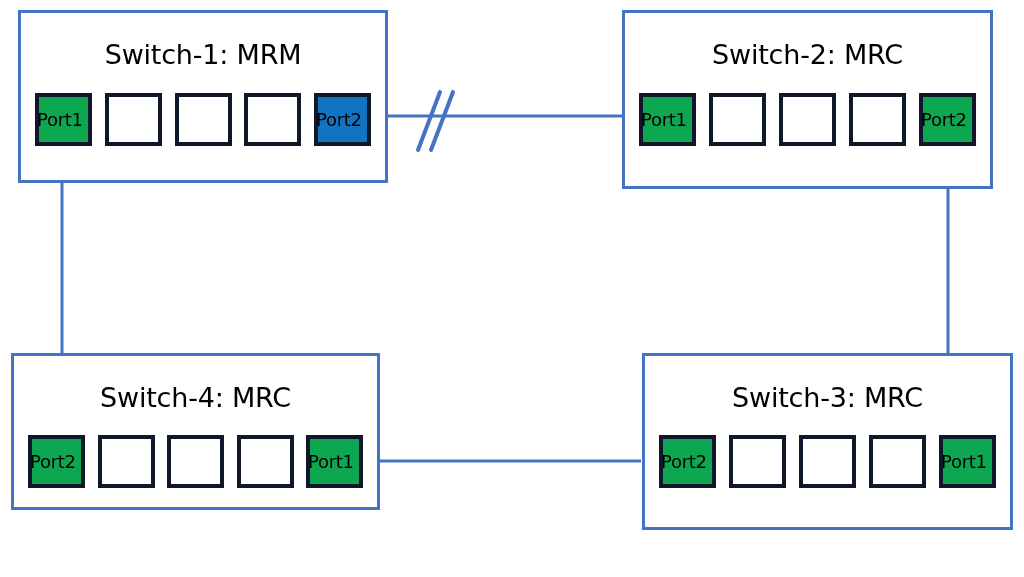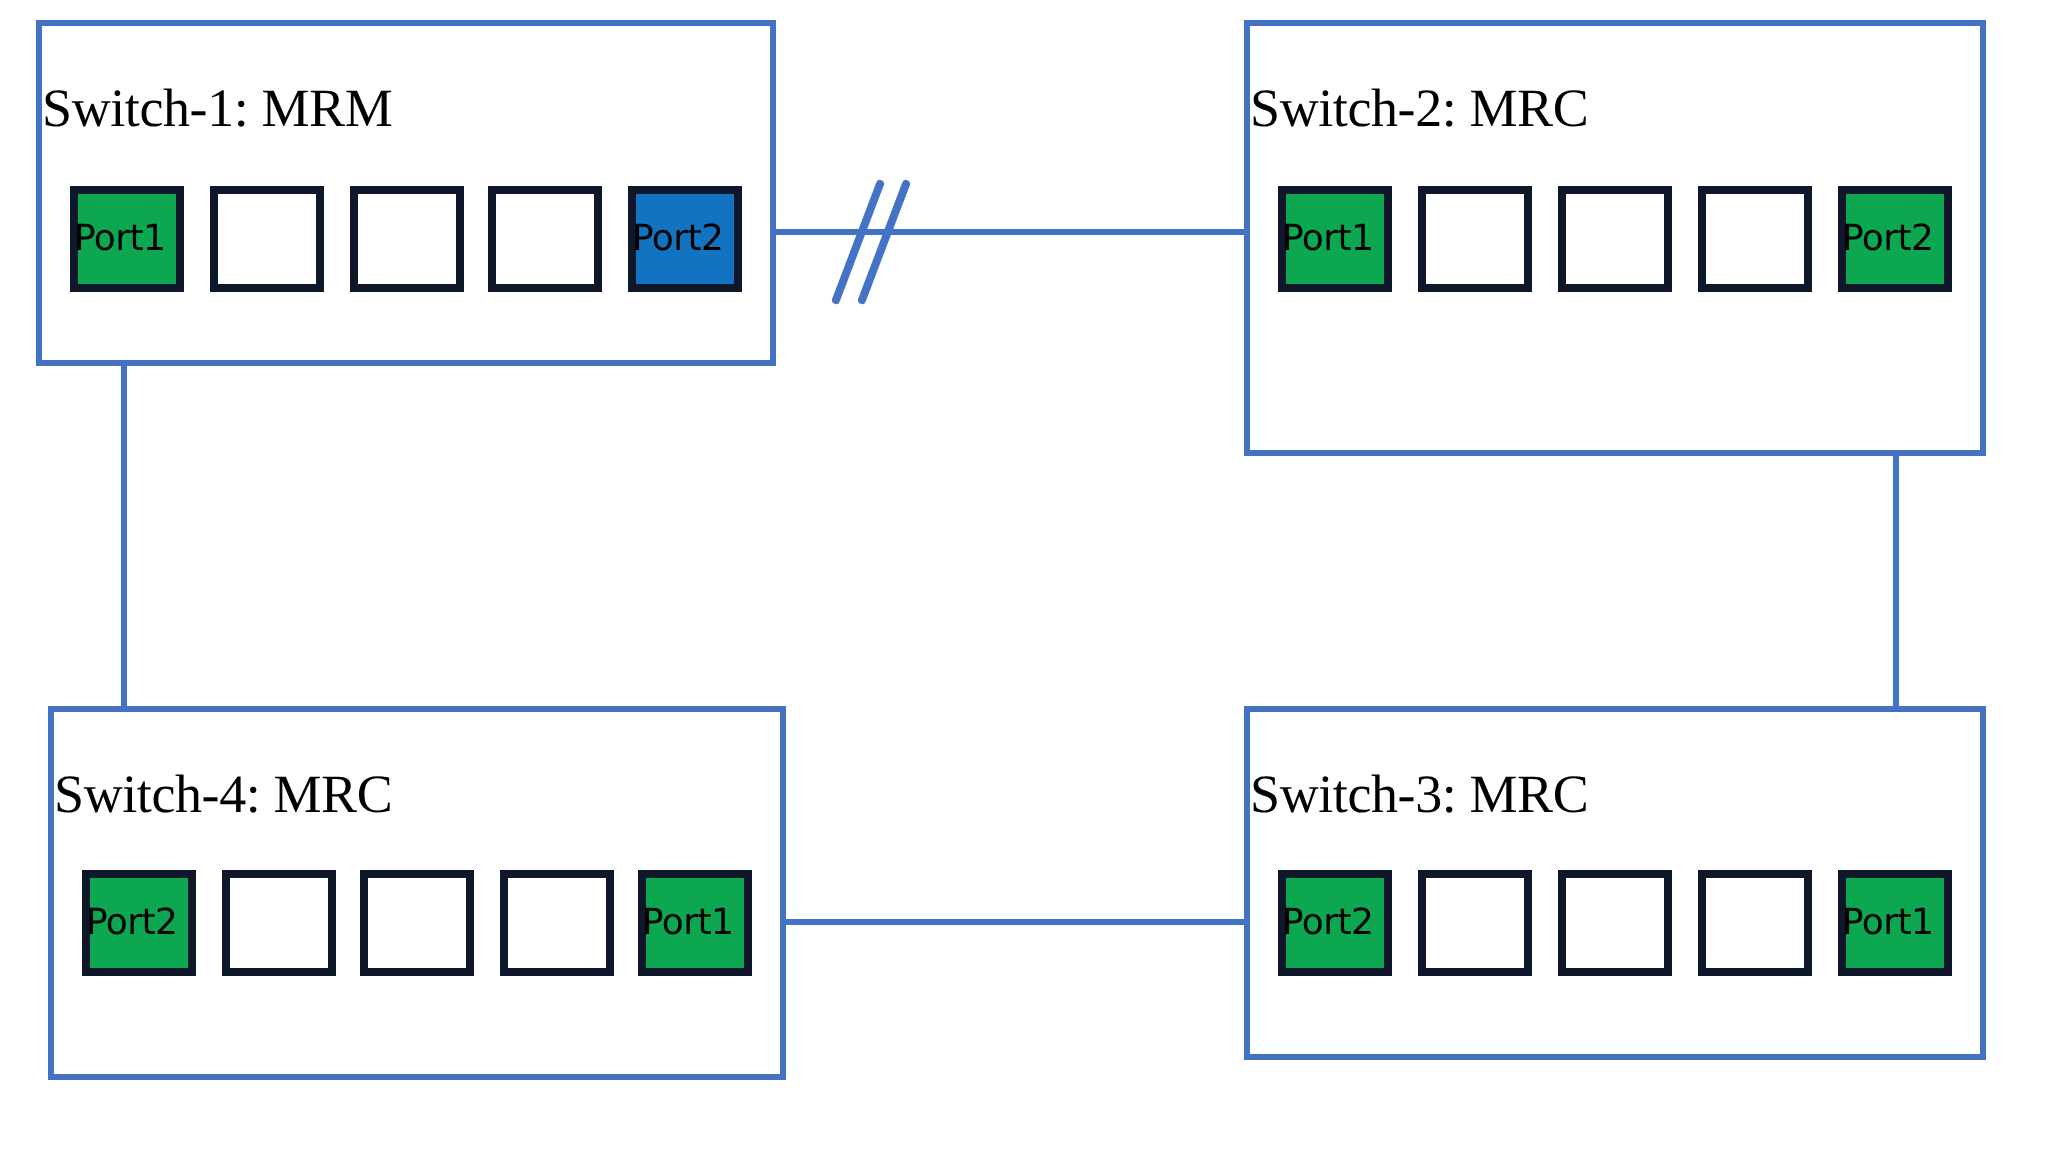--- a/index.html
+++ b/index.html
@@ -31,26 +31,26 @@
     position: absolute;
     box-sizing: border-box;
     background: #ffffff;
     border: 3px solid #4472C4;
     z-index: 2;
   }
   .switch-title {
     position: absolute;
     left: 0;
     right: 0;
+    text-align: center;
     color: #000000;
     font-size: 27px;
     line-height: 1;
     letter-spacing: -0.2px;
     white-space: nowrap;
-    font-family: Liberation Serif, serif;
   }
   .port-row {
     position: absolute;
     left: 0;
     right: 0;
     height: 53px;
     display: flex;
     justify-content: space-between;
     align-items: center;
     padding: 0 14px;
@@ -128,63 +128,63 @@
       </div>
       <div class="port empty">
         
       </div>
       <div class="port blue">
         <span class="port-label">Port2</span>
       </div>
     </div>
   </div>
 
-  <div class="switch" style="left:622px; top:10px; width:371px; height:218px;">
+  <div class="switch" style="left:622px; top:10px; width:371px; height:179px;">
     <div class="switch-title" style="top:28px;">Switch-2: MRC</div>
     <div class="port-row" style="top:80px;">
       <div class="port green">
         <span class="port-label">Port1</span>
       </div>
       <div class="port empty">
         
       </div>
       <div class="port empty">
         
       </div>
       <div class="port empty">
         
       </div>
       <div class="port green">
         <span class="port-label">Port2</span>
       </div>
     </div>
   </div>
 
-  <div class="switch" style="left:24px; top:353px; width:369px; height:187px;">
+  <div class="switch" style="left:11px; top:353px; width:369px; height:157px;">
     <div class="switch-title" style="top:28px;">Switch-4: MRC</div>
     <div class="port-row" style="top:79px;">
       <div class="port green">
         <span class="port-label">Port2</span>
       </div>
       <div class="port empty">
         
       </div>
       <div class="port empty">
         
       </div>
       <div class="port empty">
         
       </div>
       <div class="port green">
         <span class="port-label">Port1</span>
       </div>
     </div>
   </div>
 
-  <div class="switch" style="left:622px; top:353px; width:371px; height:177px;">
+  <div class="switch" style="left:642px; top:353px; width:371px; height:177px;">
     <div class="switch-title" style="top:28px;">Switch-3: MRC</div>
     <div class="port-row" style="top:79px;">
       <div class="port green">
         <span class="port-label">Port2</span>
       </div>
       <div class="port empty">
         
       </div>
       <div class="port empty">
         

